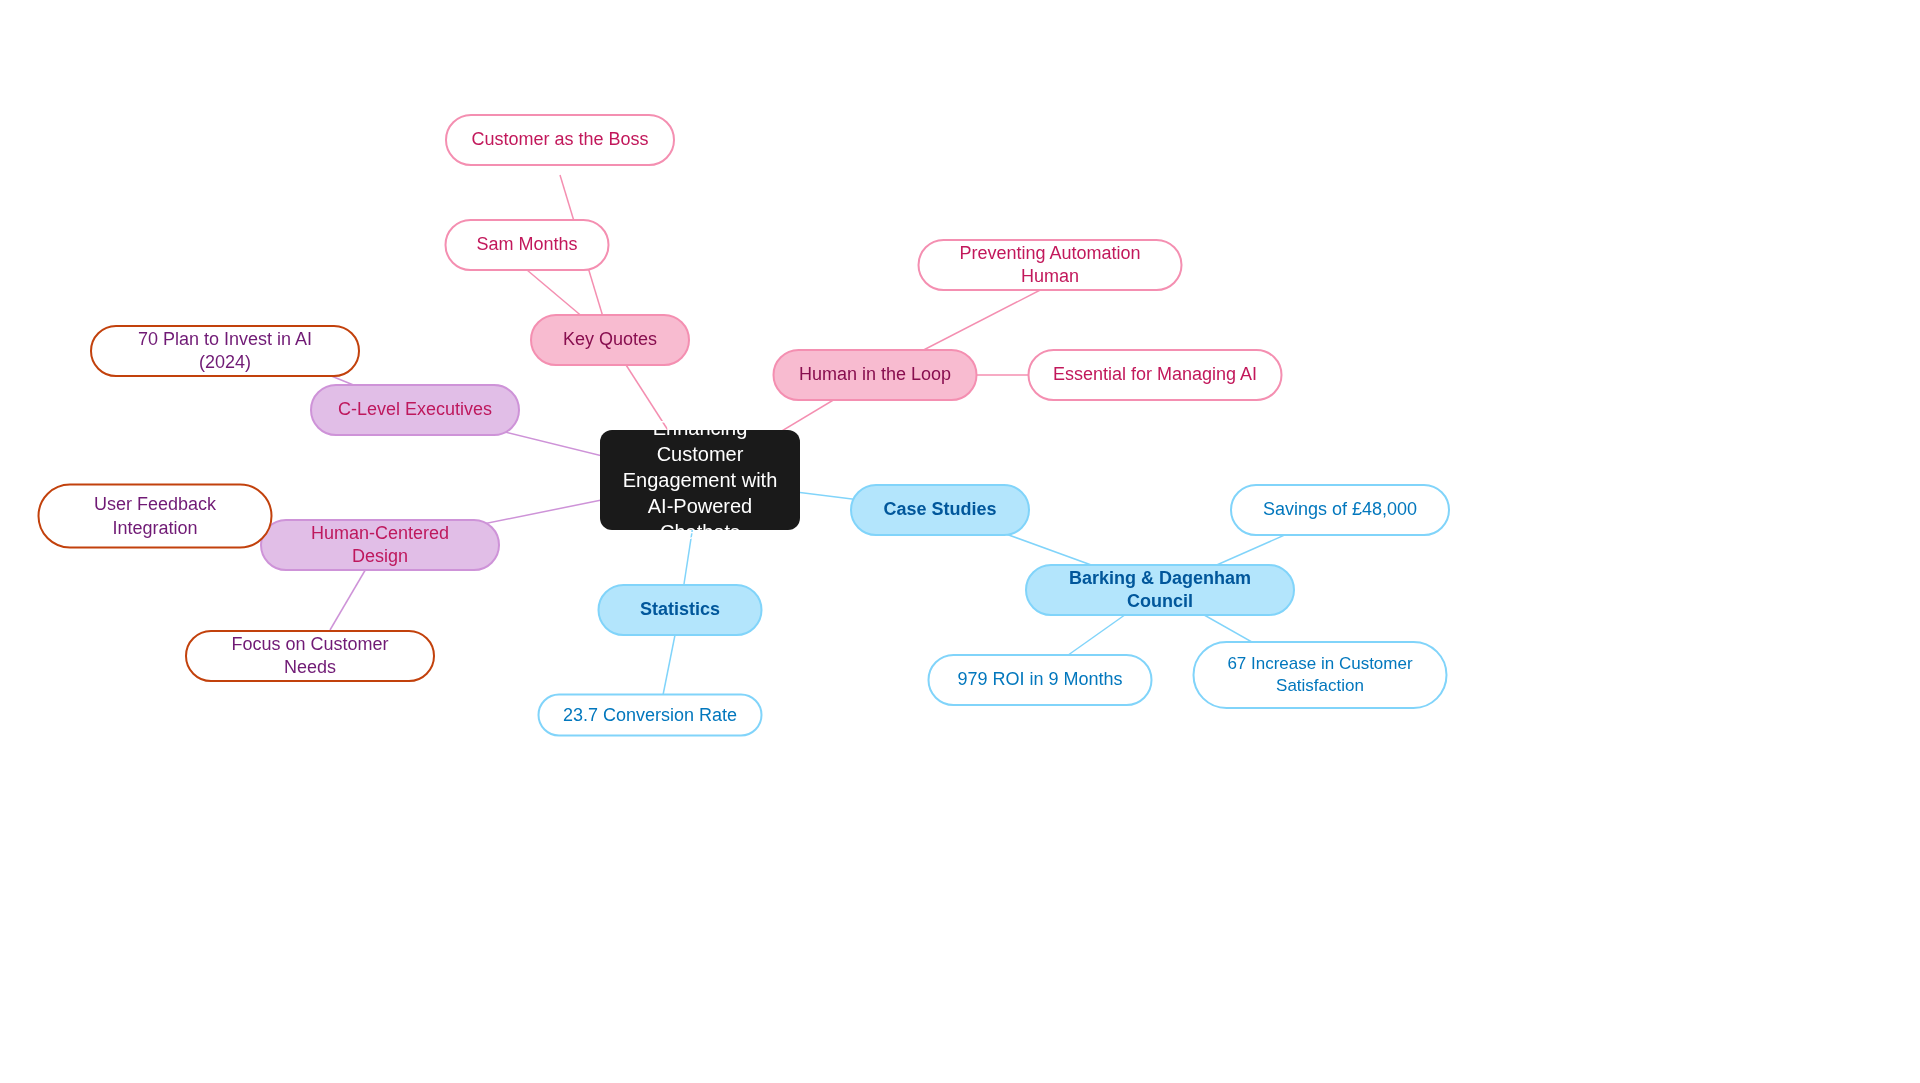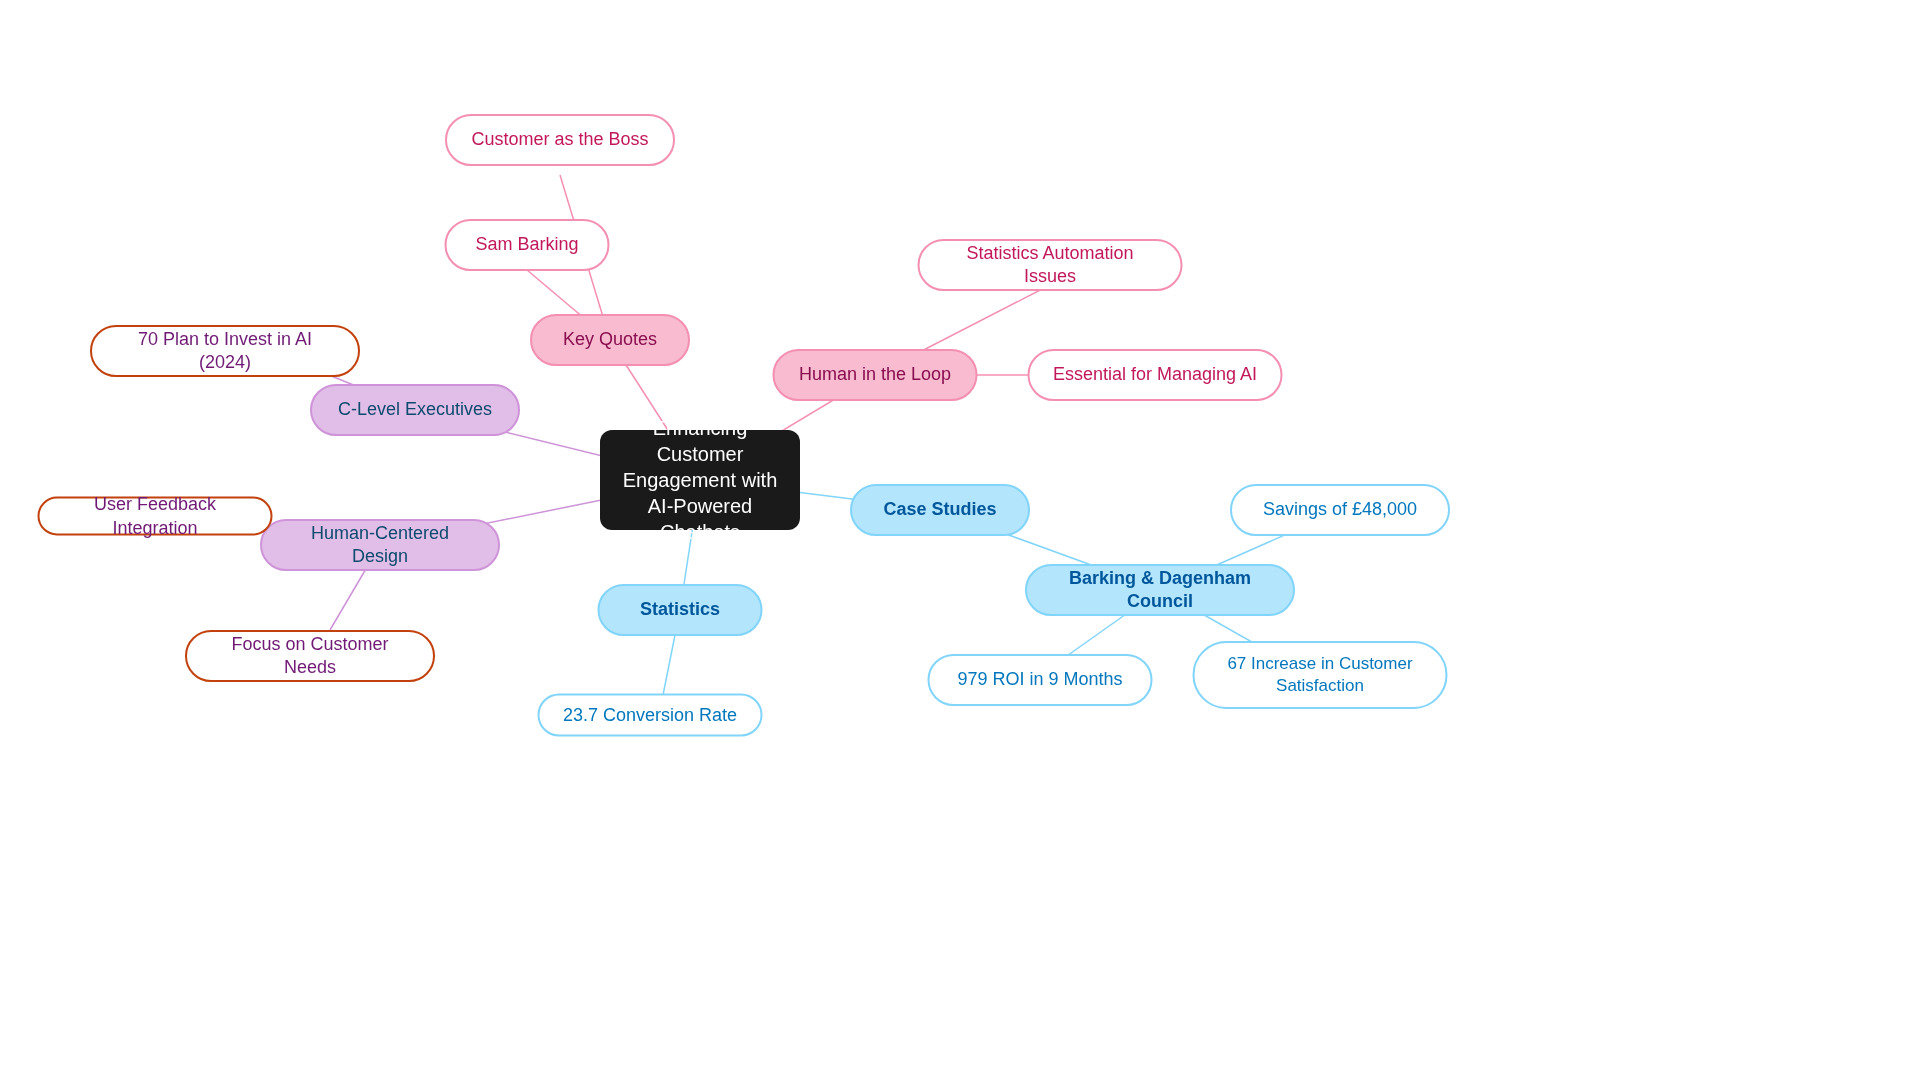--- a/index.html
+++ b/index.html
@@ -44,21 +44,21 @@
     }
     .node-purple {
       background: #ffffff;
       border: 2px solid #c2410c;
       color: #701a75;
       margin-top: 21px;
     }
     .node-purple-filled {
       background: #e1bee7;
       border: 2px solid #ce93d8;
-      color: #0c4a6e;
+      color: #be185d;
     }
     .node-blue {
       background: #ffffff;
       border: 2px solid #81d4fa;
       color: #0277bd;
     }
     .node-blue-filled {
       background: #b3e5fc;
       border: 2px solid #81d4fa;
       color: #01579b;
@@ -129,48 +129,48 @@
 
 <div class="node node-pink-filled" style="left:610px; top:340px; width:160px; height:52px;">
   <span>Key Quotes</span>
 </div>
 
 <div class="node node-pink" style="left:560px; top:140px; width:230px; height:52px;">
   <span>Customer as the Boss</span>
 </div>
 
 <div class="node node-pink" style="left:527px; top:245px; width:165px; height:52px;">
-  <span>Sam Barking</span>
+  <span>Sam Months</span>
 </div>
 
 <div class="node node-pink-filled" style="left:875px; top:375px; width:205px; height:52px;">
   <span>Human in the Loop</span>
 </div>
 
 <div class="node node-pink" style="left:1050px; top:265px; width:265px; height:52px;">
-  <span>Statistics Automation Issues</span>
+  <span>Preventing Automation Human</span>
 </div>
 
 <div class="node node-pink" style="left:1155px; top:375px; width:255px; height:52px;">
   <span>Essential for Managing AI</span>
 </div>
 
 <div class="node node-purple-filled" style="left:415px; top:410px; width:210px; height:52px;">
   <span>C-Level Executives</span>
 </div>
 
 <div class="node node-purple" style="left:225px; top:330px; width:270px; height:52px;">
   <span>70 Plan to Invest in AI (2024)</span>
 </div>
 
 <div class="node node-purple-filled" style="left:380px; top:545px; width:240px; height:52px;">
   <span>Human-Centered Design</span>
 </div>
 
-<div class="node node-purple" style="left:155px; top:495px; width:235px; height:39px;">
+<div class="node node-purple" style="left:155px; top:495px; width:235px; height:65px;">
   <span>User Feedback Integration</span>
 </div>
 
 <div class="node node-purple" style="left:310px; top:635px; width:250px; height:52px;">
   <span>Focus on Customer Needs</span>
 </div>
 
 <div class="node node-blue-filled" style="left:680px; top:610px; width:165px; height:52px;">
   <span>Statistics</span>
 </div>

